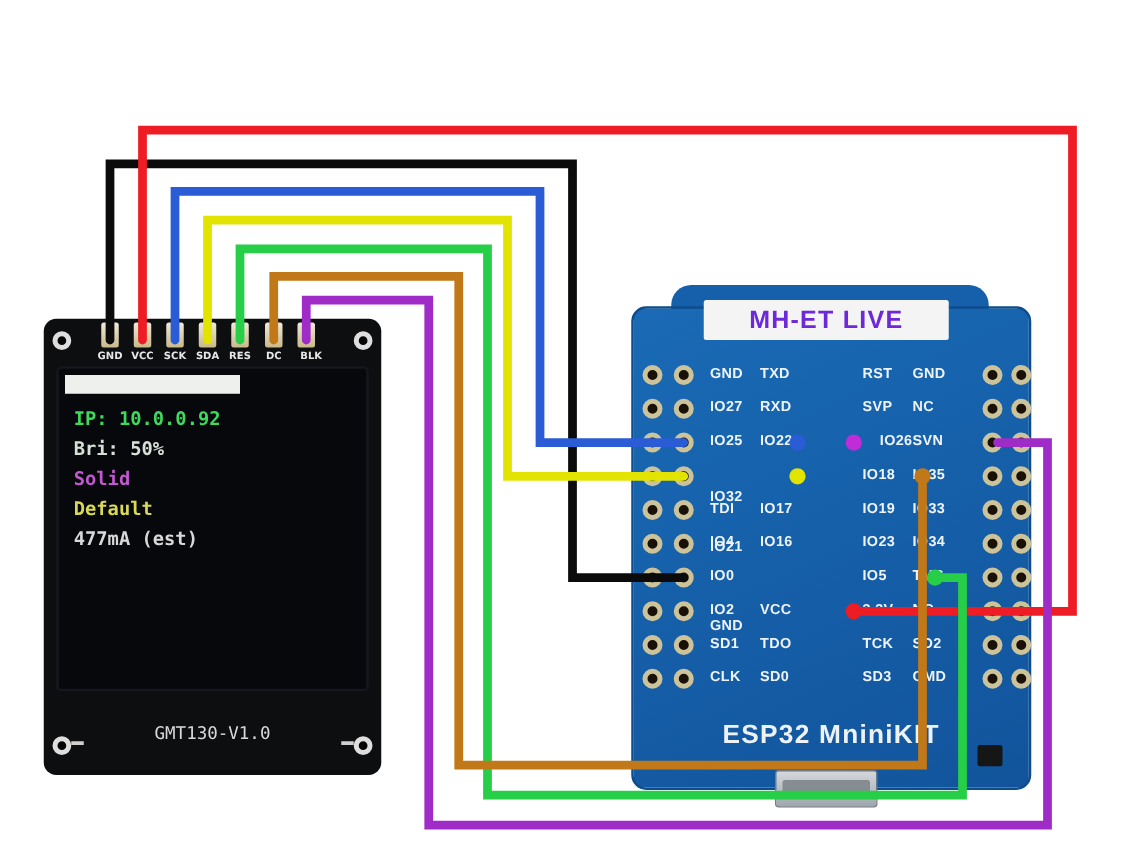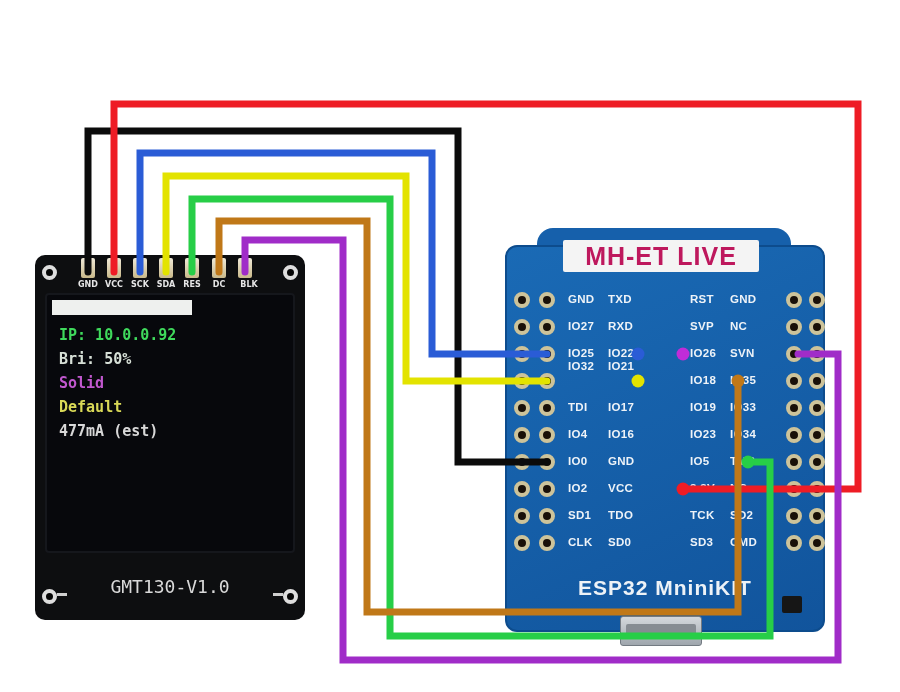--- a/index.html
+++ b/index.html
@@ -16,31 +16,31 @@
   .pad-label{position:absolute;top:25px;width:28px;text-align:center;font-size:8px;
              font-weight:bold;color:#e6e6e6;font-family:"DejaVu Sans",sans-serif;}
   .mhole{position:absolute;width:15px;height:15px;border-radius:50%;box-sizing:border-box;
          border:4px solid #dedede;background:#050505;}
   .screen{position:absolute;left:10px;top:38px;width:250px;height:260px;
           background:#07080c;border:2px solid #15171c;border-radius:4px;box-sizing:border-box;}
   .white-bar{position:absolute;left:5px;top:5px;width:140px;height:15px;background:#eef0ee;}
   .screen-lines{position:absolute;left:12px;top:28px;font-family:"DejaVu Sans Mono",monospace;
                 font-size:15px;font-weight:bold;line-height:24px;white-space:pre;}
   .disp-footer{position:absolute;left:0;right:0;top:324px;text-align:center;color:#d9d9d9;
-               font-family:"DejaVu Sans Mono",monospace;font-size:18px;line-height:16px;}
+               font-family:"DejaVu Sans Mono",monospace;font-size:14px;line-height:16px;}
   .disp-dash{position:absolute;top:338px;width:10px;height:3px;background:#cfcfcf;}
 
   
   .antenna{position:absolute;left:537px;top:228px;width:254px;height:40px;
            background:#1660ab;border-radius:16px 16px 0 0;z-index:1;}
   .board{position:absolute;left:505px;top:245px;width:320px;height:387px;box-sizing:border-box;
          background:linear-gradient(155deg,#1a6ab5,#11549c);border:2px solid #0d4c8d;
          border-radius:12px;z-index:1;}
   .brand{position:absolute;left:563px;top:240px;width:196px;height:32px;background:#f4f4f4;
-         color:#be185d;font-weight:bold;font-size:25px;line-height:32px;text-align:center;
+         color:#6d28d9;font-weight:bold;font-size:20px;line-height:32px;text-align:center;
          letter-spacing:1px;border-radius:2px;z-index:4;}
   .pin-row{position:absolute;height:14px;display:flex;color:#eef3f8;font-size:11.5px;
            font-weight:bold;letter-spacing:0.3px;white-space:nowrap;z-index:3;}
   .pin-row span:first-child{flex:0 0 40px;}
   .hole{position:absolute;width:16px;height:16px;border-radius:50%;box-sizing:border-box;
         border:4px solid #cdc39a;background:#191008;z-index:2;}
   .board-label{position:absolute;left:505px;top:576px;width:320px;text-align:center;
                color:#edf2f7;font-weight:bold;font-size:21px;letter-spacing:1px;z-index:3;}
   .usb{position:absolute;left:620px;top:616px;width:82px;height:30px;box-sizing:border-box;
        background:linear-gradient(#d4d8dc,#9fa6ad);border:1px solid #737a82;border-radius:3px;z-index:3;}
@@ -118,33 +118,33 @@
       <span>TXD</span>
     </div>
     <div class="pin-row" style="left: 568px; top: 320px;">
       <span>IO27</span>
       <span>RXD</span>
     </div>
     <div class="pin-row" style="left: 568px; top: 347px;">
       <span>IO25</span>
       <span>IO22</span>
     </div>
-    <div class="pin-row" style="left: 568px; top: 360px;">
+    <div class="pin-row" style="left: 568px; top: 392px; flex-direction: column;">
       <span>IO32</span>
       <span>IO21</span>
     </div>
     <div class="pin-row" style="left: 568px; top: 401px;">
       <span>TDI</span>
       <span>IO17</span>
     </div>
     <div class="pin-row" style="left: 568px; top: 428px;">
       <span>IO4</span>
       <span>IO16</span>
     </div>
-    <div class="pin-row" style="left: 568px; top: 455px;">
+    <div class="pin-row" style="left: 568px; top: 455px; flex-direction: column;">
       <span>IO0</span>
       <span>GND</span>
     </div>
     <div class="pin-row" style="left: 568px; top: 482px; justify-content: center;">
       <span>IO2</span>
       <span>VCC</span>
     </div>
     <div class="pin-row" style="left: 568px; top: 509px;">
       <span>SD1</span>
       <span>TDO</span>
@@ -154,21 +154,21 @@
       <span>SD0</span>
     </div>
     <div class="pin-row" style="left: 690px; top: 293px;">
       <span>RST</span>
       <span>GND</span>
     </div>
     <div class="pin-row" style="left: 690px; top: 320px;">
       <span>SVP</span>
       <span>NC</span>
     </div>
-    <div class="pin-row" style="left: 690px; top: 347px;">
+    <div class="pin-row" style="left: 690px; top: 347px; text-align: right;">
       <span>IO26</span>
       <span>SVN</span>
     </div>
     <div class="pin-row" style="left: 690px; top: 374px;">
       <span>IO18</span>
       <span>IO35</span>
     </div>
     <div class="pin-row" style="left: 690px; top: 401px;">
       <span>IO19</span>
       <span>IO33</span>

